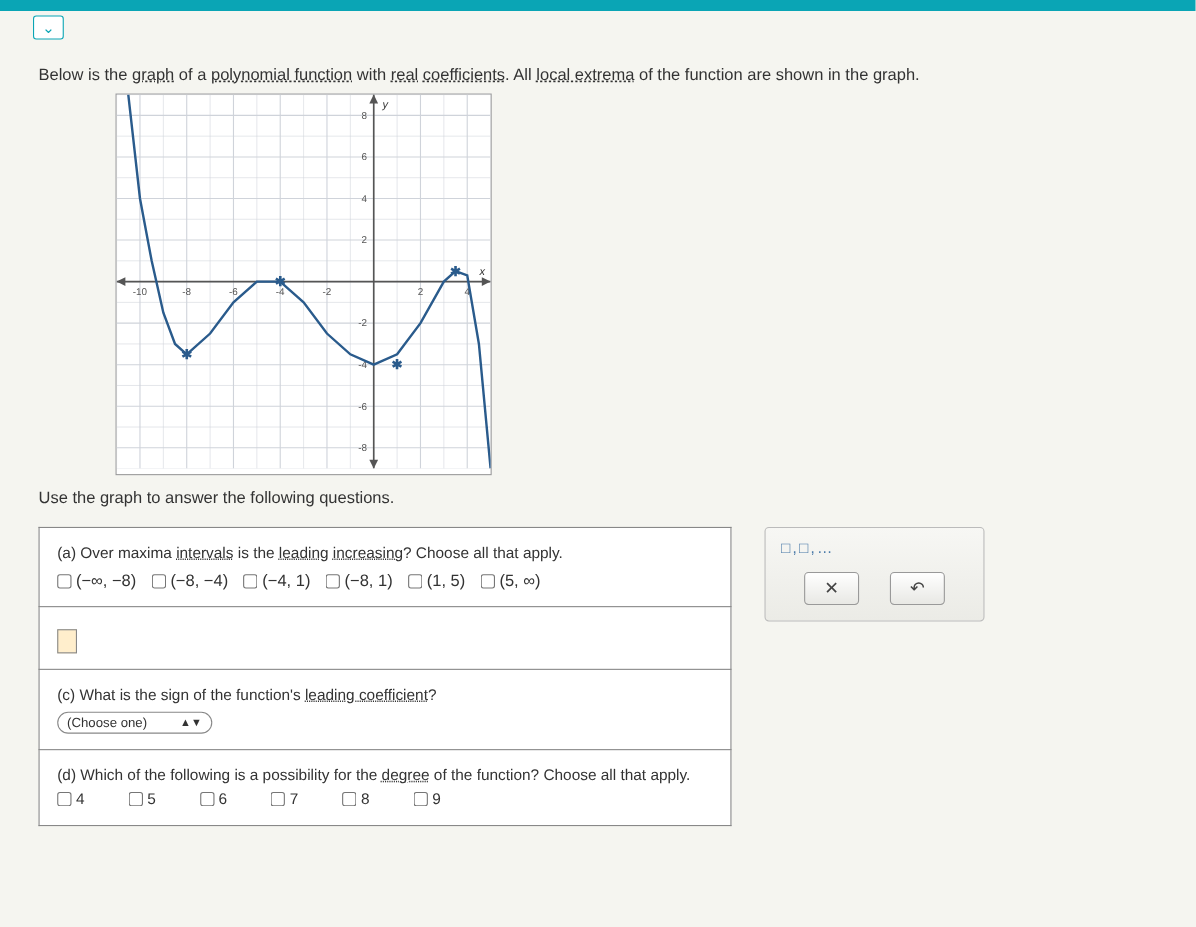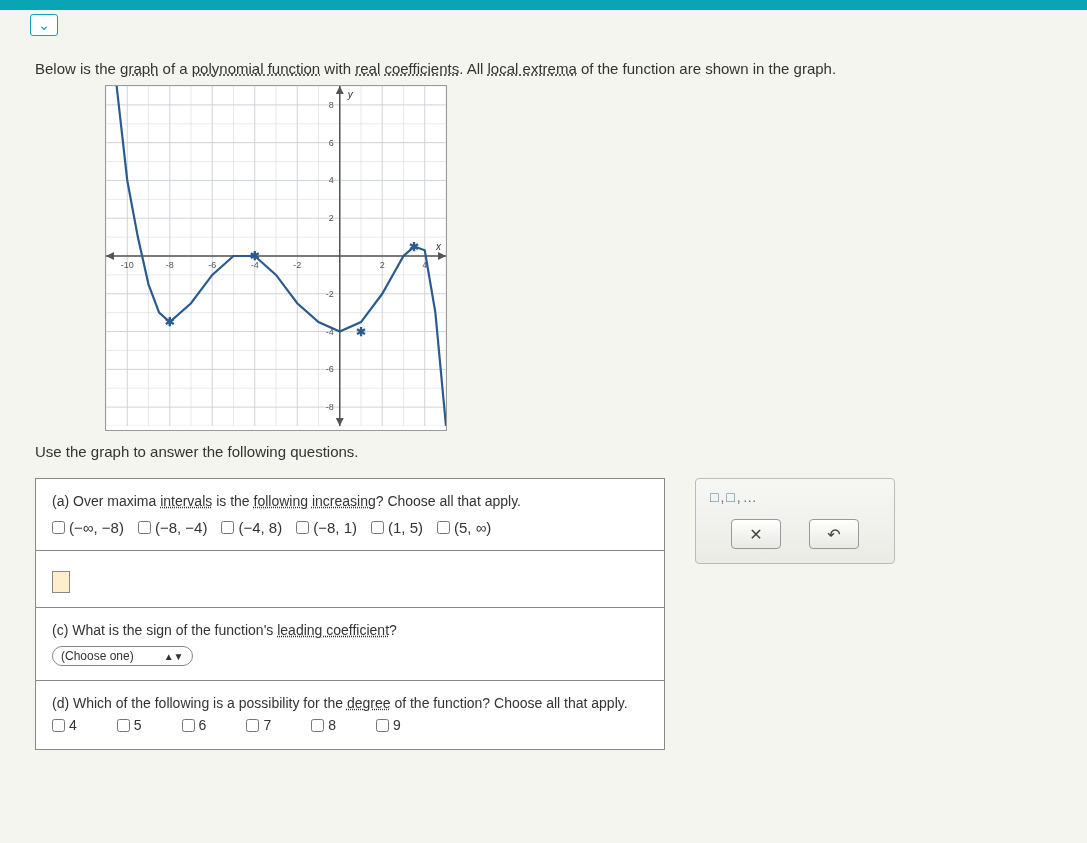--- a/index.html
+++ b/index.html
@@ -188,34 +188,34 @@
 
   <p class="instr">Use the graph to answer the following questions.</p>
 
   <div class="qa-row">
 
     <table class="qa-table">
       <tbody>
           <tr>
             <td>
         <div>
-          <span>(a) Over maxima </span><span class="ul">intervals</span><span> is the </span><span class="ul">following</span><span> </span><span class="ul">increasing</span><span>? Choose all that apply.</span>
+          <span>(a) Over maxima </span><span class="ul">intervals</span><span> is the </span><span class="ul">leading</span><span> </span><span class="ul">increasing</span><span>? Choose all that apply.</span>
         </div>
         <div class="opts" id="opts-a">
                 <label class="opt">
                   <input type="checkbox" style="">
                   <span>(−∞, −8)</span>
                 </label>
                 <label class="opt">
                   <input type="checkbox" style="">
                   <span>(−8, −4)</span>
                 </label>
                 <label class="opt">
                   <input type="checkbox" style="">
-                  <span>(−4, 8)</span>
+                  <span>(−4, 1)</span>
                 </label>
                 <label class="opt">
                   <input type="checkbox" style="">
                   <span>(−8, 1)</span>
                 </label>
                 <label class="opt">
                   <input type="checkbox" style="">
                   <span>(1, 5)</span>
                 </label>
                 <label class="opt">

